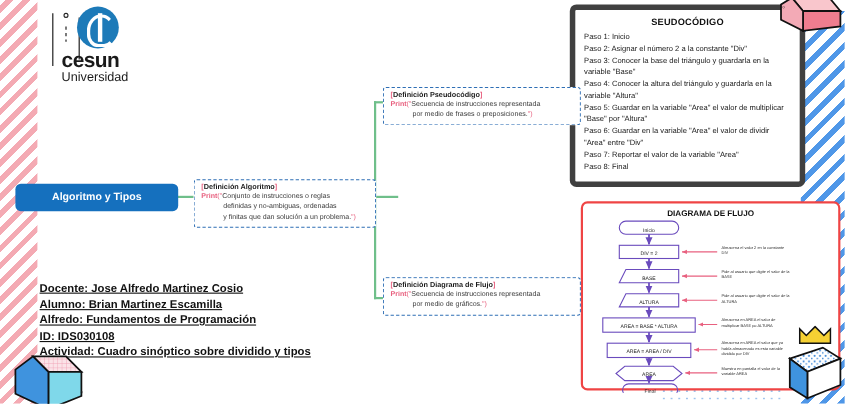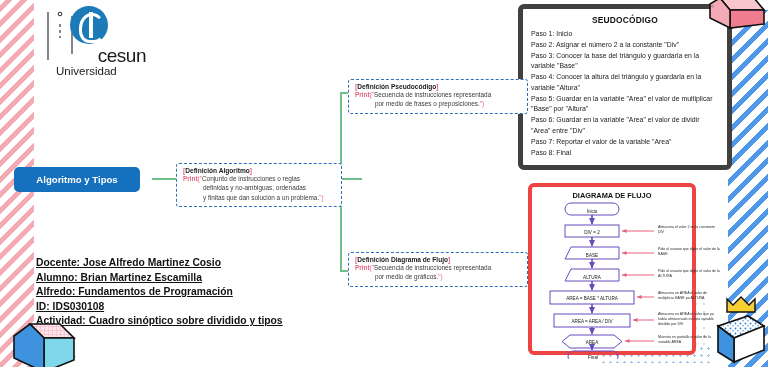--- a/index.html
+++ b/index.html
@@ -46,40 +46,40 @@
     background: #1d7ab8; margin: 0 auto 2px 14px; position: relative;
   }
   .logo-mark::after {
     content: ""; position: absolute; left: 9px; top: 7px;
     width: 20px; height: 24px; border: 3px solid #fff; border-radius: 50% 50% 40% 40%;
     border-right-color: transparent;
   }
   .logo-mark::before {
     content: ""; position: absolute; left: 19px; top: 6px; width: 4px; height: 26px; background: #fff;
   }
-  .logo-cesun { font-size: 19px; font-weight: normal; color: #1a1a1a; letter-spacing: -0.5px; line-height: 1; text-align: right; }
+  .logo-cesun { font-size: 19px; font-weight: bold; color: #1a1a1a; letter-spacing: -0.5px; line-height: 1; }
   .logo-uni { font-size: 11.5px; color: #1a1a1a; line-height: 1.15; }
 
   
   .cube-bl { position: absolute; left: 4px; top: 322px; width: 78px; height: 52px; z-index: 4; }
   .cube-tr { position: absolute; left: 706px; top: -6px; width: 62px; height: 50px; z-index: 4; }
   .cube-br { position: absolute; left: 714px; top: 312px; width: 54px; height: 55px; z-index: 4; }
   .crown   { position: absolute; left: 726px; top: 296px; width: 30px; height: 18px; z-index: 5; }
   .tiny-o1 { position: absolute; left: 73px; top: 352px; z-index: 4; font-size: 8px; color: #333; }
   .tiny-o2 { position: absolute; left: 711px; top: 2px;  z-index: 4; font-size: 8px; color: #333; }
 
   
   .info-block {
     position: absolute; left: 36px; top: 256px; width: 270px; z-index: 3;
     font-size: 10.3px; font-weight: bold; color: #111; line-height: 1.42; text-decoration: underline;
   }
 
   
   .root-box {
-    position: absolute; left: 14px; top: 167px; width: 126px; height: 25px;
+    position: absolute; left: 14px; top: 167px; width: 148px; height: 25px;
     background: #1570be; border-radius: 5px; z-index: 3;
     display: flex; align-items: center; justify-content: center;
     color: #fff; font-size: 9.6px; font-weight: bold;
   }
   .conn { position: absolute; background: #6fbf8a; z-index: 2; }
 
   .node {
     position: absolute; z-index: 3; background: #fff;
     border: 1px dashed #2f6fb5; border-radius: 3px; padding: 3px 6px 4px 6px;
   }
@@ -97,22 +97,22 @@
   .panel-pseudo {
     position: absolute; left: 518px; top: 4px; width: 214px; height: 166px; z-index: 2;
     background: #fff; border: 5px solid #404040; border-radius: 6px; padding: 6px 8px;
   }
   .panel-title { text-align: center; font-size: 8.4px; font-weight: bold; color: #111; margin-bottom: 4px; letter-spacing: .2px;}
   .steps { font-size: 6.9px; color: #1a1a1a; line-height: 1.52; }
   .steps li { list-style: none; margin-bottom: 0.5px; }
 
   
   .panel-flow {
-    position: absolute; left: 528px; top: 183px; width: 168px; height: 172px; z-index: 2;
-    background: #fff; border: 4px solid #ef4444; border-radius: 6px;
+    position: absolute; left: 528px; top: 183px; width: 236px; height: 172px; z-index: 2;
+    background: #fff; border: 2px solid #ef4444; border-radius: 6px;
   }
   .flow-title { text-align: center; font-size: 7.4px; font-weight: bold; color: #111; margin-top: 4px; }
   .flow-svg { position: absolute; left: 0; top: 0; }
 </style>
 </head>
 <body>
 
 <div id="canvas">
 
   <div class="stripes-left"></div>

